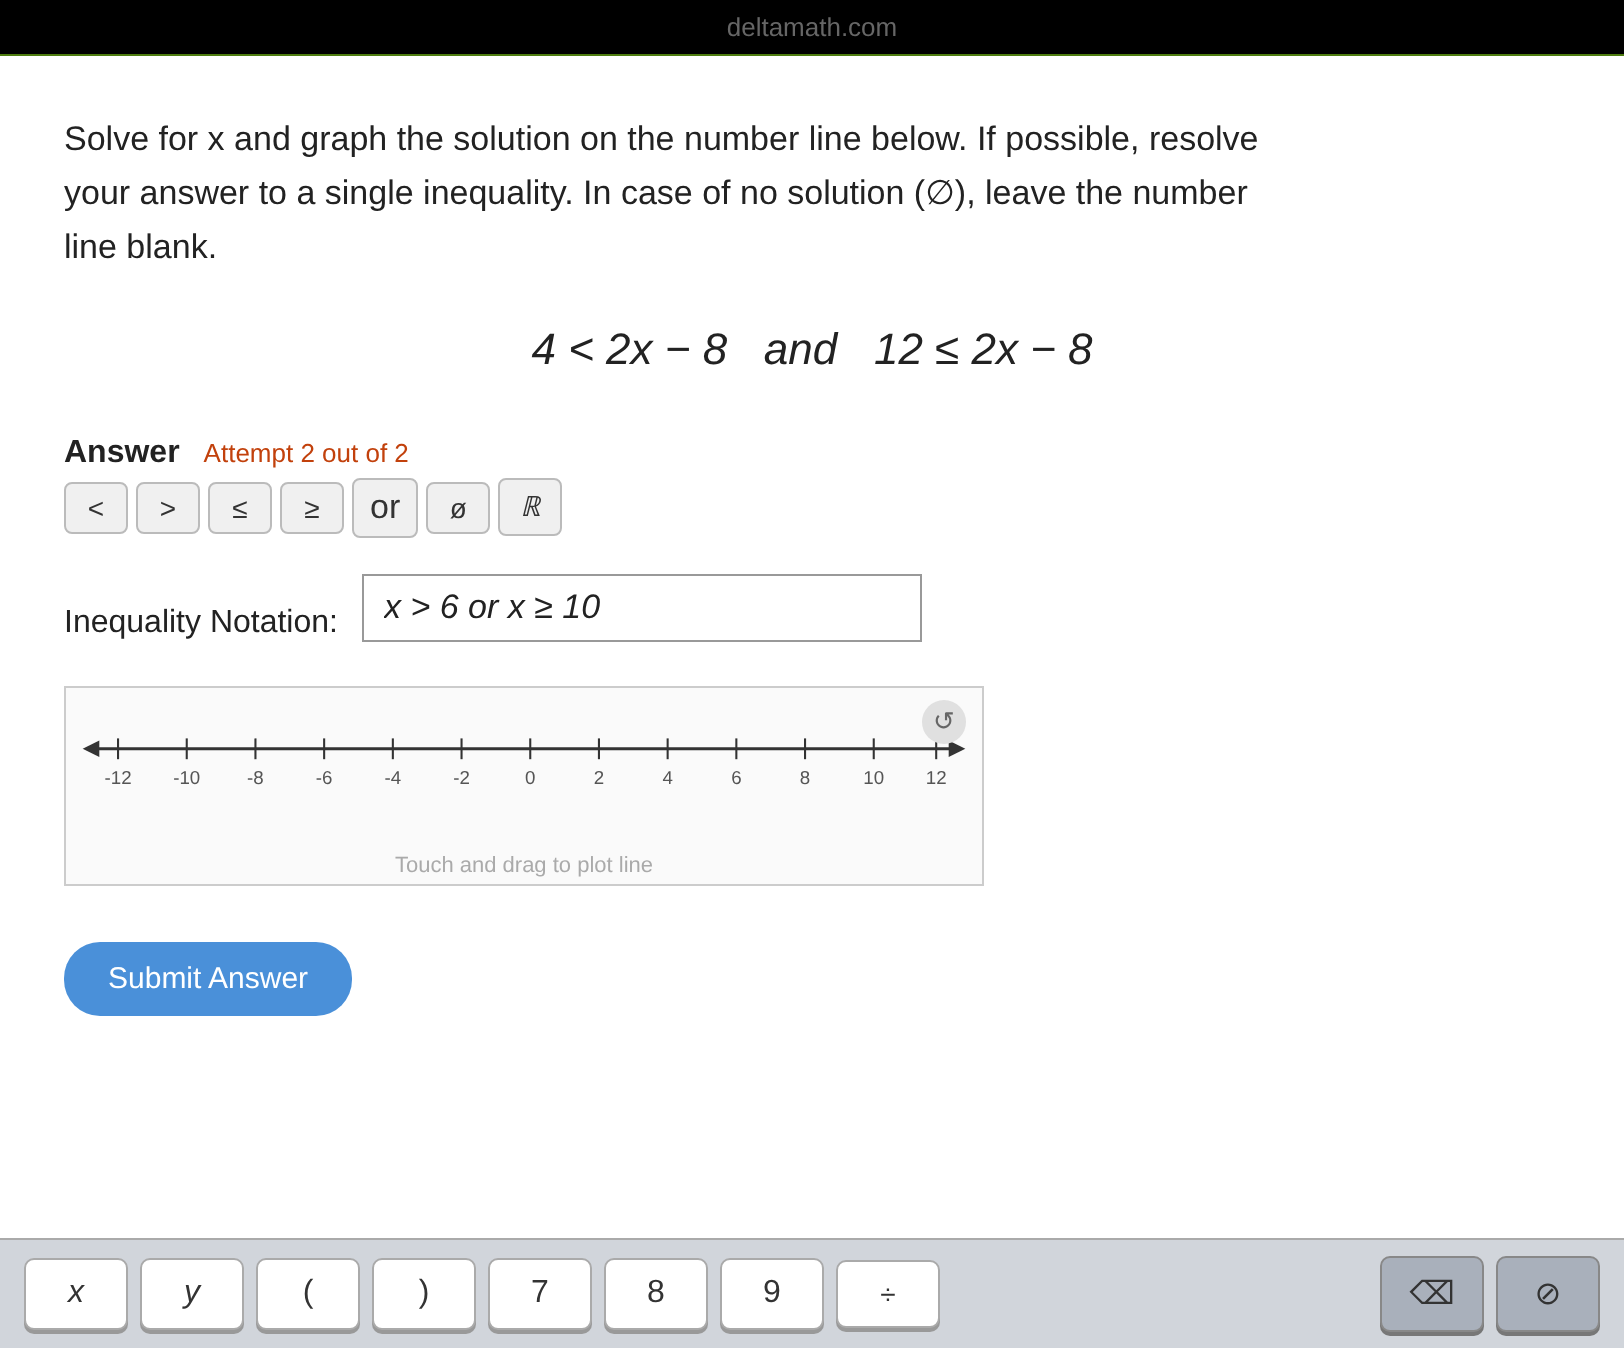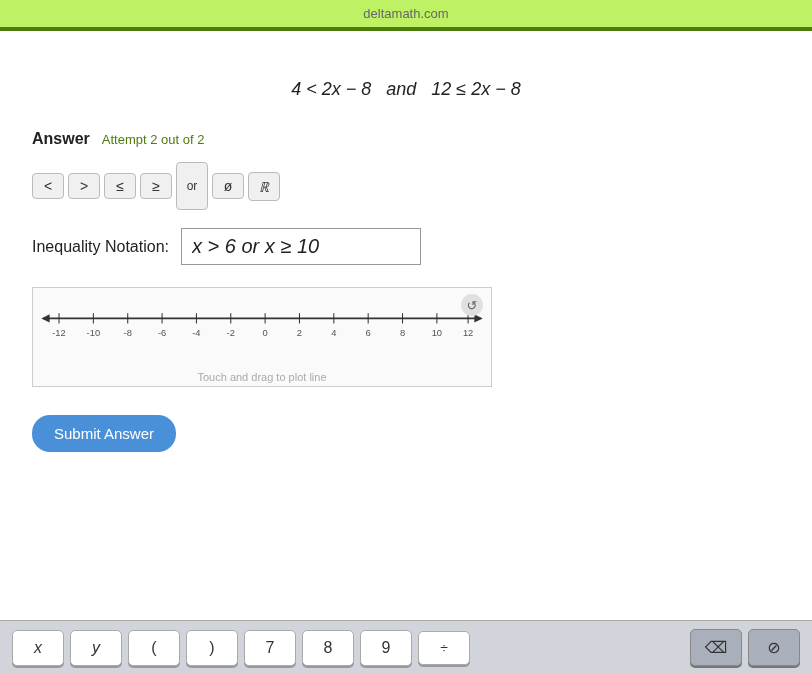--- a/index.html
+++ b/index.html
@@ -5,22 +5,22 @@
     * { box-sizing: border-box; margin: 0; padding: 0; }
     body {
       font-family: -apple-system, BlinkMacSystemFont, 'Segoe UI', Arial, sans-serif;
       background: #f5f5f5;
       width: 812px;
       min-height: 674px;
       overflow-x: hidden;
     }
 
     .top-bar {
-      background: #bef264;
-      border-bottom: 4px solid #4d7c0f;
+      background: #000000;
+      border-bottom: 1px solid #4d7c0f;
       padding: 6px 16px;
       font-size: 13px;
       color: #666;
       text-align: center;
     }
 
     .main-content {
       background: #fff;
       margin: 0;
       padding: 28px 32px 20px 32px;
@@ -29,42 +29,42 @@
 
     .problem-text {
       font-size: 17px;
       color: #222;
       line-height: 1.6;
       margin-bottom: 24px;
     }
 
     .equation-display {
       text-align: center;
-      font-size: 18px;
+      font-size: 22px;
       color: #222;
       margin: 20px 0 30px 0;
       font-style: italic;
     }
 
     .answer-header {
       display: flex;
       align-items: baseline;
       gap: 12px;
-      margin-bottom: 14px;
+      margin-bottom: 3px;
     }
 
     .answer-label {
       font-size: 16px;
       font-weight: 700;
       color: #222;
     }
 
     .attempt-text {
       font-size: 13px;
-      color: #4d7c0f;
+      color: #c2410c;
     }
 
     .symbol-buttons {
       display: flex;
       gap: 4px;
       margin-bottom: 18px;
       align-items: center;
     }
 
     .sym-btn {
@@ -73,48 +73,48 @@
       color: #333;
       font-size: 14px;
       padding: 4px 10px;
       border-radius: 4px;
       cursor: pointer;
       min-width: 32px;
       text-align: center;
     }
 
     .sym-btn.or-btn {
-      font-size: 12px;
-      padding: 16px 8px;
+      font-size: 17px;
+      padding: 4px 8px;
     }
 
     .sym-btn.r-btn {
       font-family: serif;
       font-style: italic;
     }
 
     .inequality-row {
       display: flex;
-      align-items: center;
+      align-items: flex-end;
       gap: 12px;
       margin-bottom: 22px;
     }
 
     .inequality-label {
       font-size: 16px;
       color: #222;
     }
 
     .inequality-input {
       border: 1px solid #999;
       background: #fff;
       padding: 6px 10px;
-      font-size: 20px;
-      color: #222;
-      width: 240px;
+      font-size: 17px;
+      color: #222;
+      width: 280px;
       outline: none;
       font-style: italic;
     }
 
     .number-line-section {
       margin-bottom: 20px;
     }
 
     .number-line-label {
       font-size: 16px;
@@ -236,20 +236,25 @@
   </style>
 </head>
 <body>
 
 <div class="top-bar">
   <span>deltamath.com</span>
 </div>
 
 <div class="main-content">
 
+  <div class="problem-text">
+    <div>Solve for x and graph the solution on the number line below. If possible, resolve</div>
+    <div>your answer to a single inequality. In case of no solution (∅), leave the number</div>
+    <div>line blank.</div>
+  </div>
 
   <div class="equation-display">
     <span>4 &lt; 2<i>x</i> − 8 &nbsp; and &nbsp; 12 ≤ 2<i>x</i> − 8</span>
   </div>
 
   <div class="answer-header">
     <span class="answer-label">Answer</span>
     <span class="attempt-text">Attempt 2 out of 2</span>
   </div>
 

